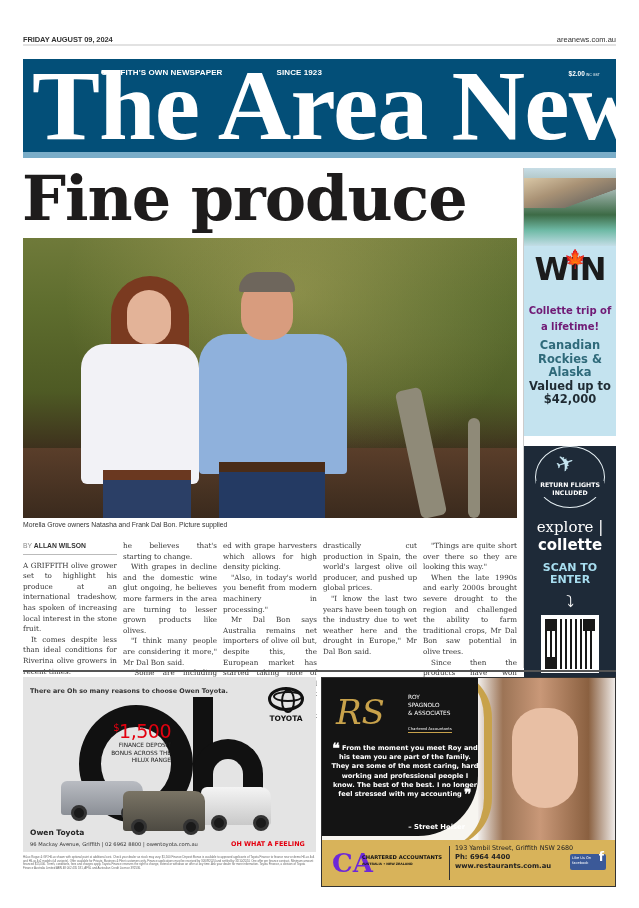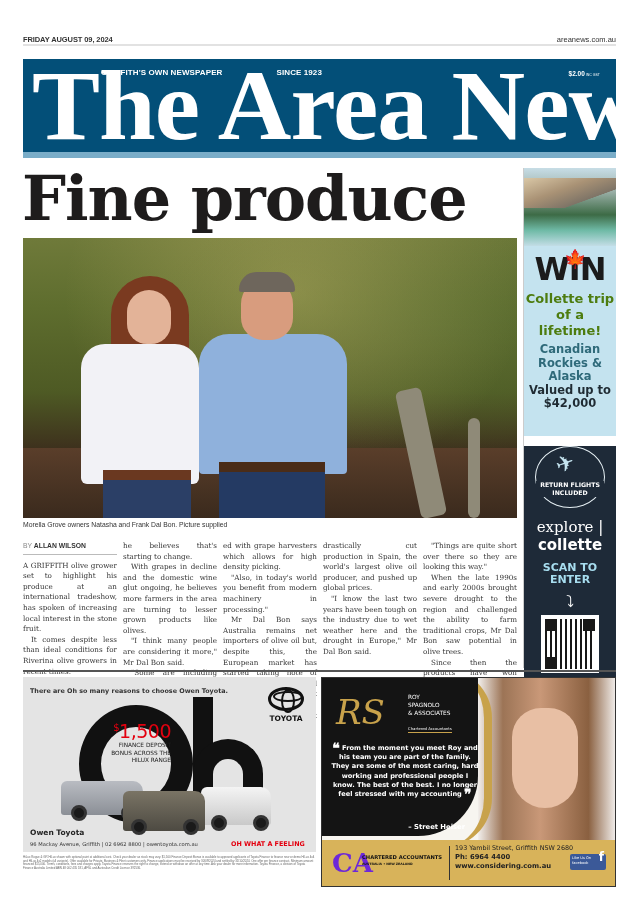--- a/index.html
+++ b/index.html
@@ -53,21 +53,21 @@
   .byline b { color: #333; }
   .cont { font-family: "Liberation Sans", sans-serif; font-size: 6.6px; }
 
   .collette { position: absolute; left: 523px; top: 168px; width: 93px; height: 500px; border-left: 1px solid #ccc; }
   .collette .sky { height: 78px; background: linear-gradient(180deg,#c7dde6 0%,#9bb0a8 30%,#3d6b46 60%,#6fbaa6 80%,#c3dde6 100%); position: relative; }
   .collette .sky .mtn { position:absolute; left:0; top:10px; width:100%; height:30px;
     background: linear-gradient(160deg,#d9c7a6 0%, #a99275 40%, #7e7467 70%, transparent 71%); }
   .collette .light { height: 190px; background: #c4e3ef; text-align: center; font-family: "DejaVu Sans", sans-serif; font-weight: bold; }
   .win { font-size: 32px; color: #1b1b1b; line-height: 38px; padding-top: 4px; letter-spacing: -1px; position: relative; }
   .leaf { position: absolute; left: 40px; top: -6px; color: #e2231a; font-size: 18px; }
-  .c-trip { font-size: 13px; line-height: 16px; color: #4d7c0f; margin-top: 3px; }
+  .c-trip { font-size: 10px; line-height: 16px; color: #701a75; margin-top: 15px; }
   .c-dest { font-size: 11.5px; line-height: 13.5px; color: #2f6a7a; margin-top: 4px; }
   .c-val { font-size: 11.5px; line-height: 13.5px; color: #1f2b33; }
   .collette .dark { height: 232px; background: #1e2a38; text-align: center; color: #fff; font-family: "DejaVu Sans", sans-serif; position: relative; }
   .plane-ring { width: 70px; height: 62px; margin: 10px auto 0; border: 1.3px solid #e7f1f5; border-radius: 50%; position: relative; }
   .plane { position:absolute; left: 20px; top: 4px; font-size: 22px; color: #c4e3ef; transform: rotate(-20deg); }
   .rfi { position:absolute; left: 0; top: 34px; width: 100%; font-size: 6.2px; font-weight: bold; line-height: 8px; background:#1e2a38; }
   .explore { margin-top: 10px; font-size: 15px; }
   .explore .ex { font-family: "DejaVu Serif", serif; }
   .scan { margin-top: 8px; font-size: 11px; font-weight: bold; line-height: 12px; color: #a7ddef; }
   .arrow { margin-top: 6px; font-size: 16px; color: #fff; }
@@ -286,20 +286,20 @@
   <div class="gold">
     <div class="calogo">CA</div>
     <div class="cat">
       <span>CHARTERED ACCOUNTANTS</span>
       <small>AUSTRALIA • NEW ZEALAND</small>
     </div>
     <div class="vdiv"></div>
     <div class="contact">
       <div class="a">193 Yambil Street, Griffith NSW 2680</div>
       <div class="p">Ph: 6964 4400</div>
-      <div class="w">www.considering.com.au</div>
+      <div class="w">www.restaurants.com.au</div>
     </div>
     <div class="fb">
       <span>Like Us On facebook</span>
       <b>f</b>
     </div>
   </div>
 </div>
 
 </body></html>

